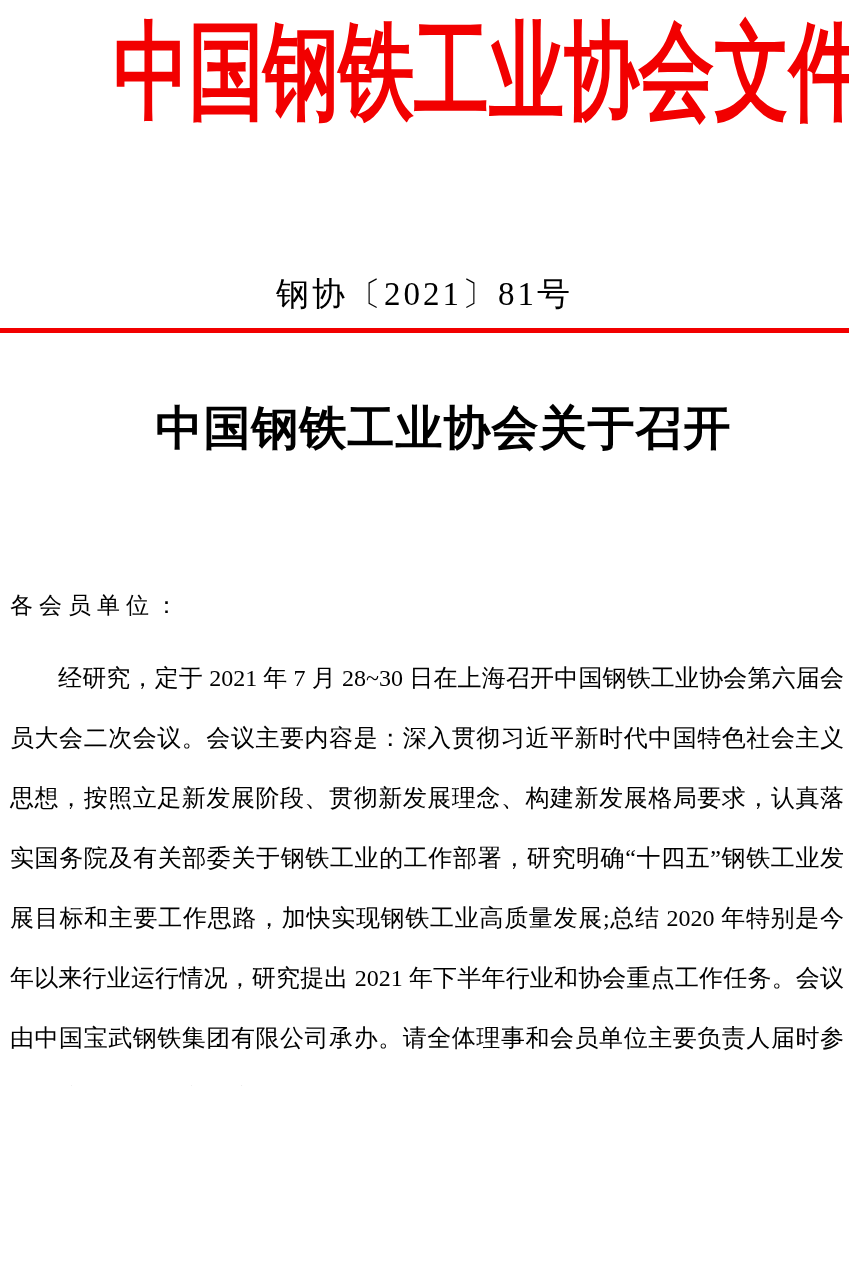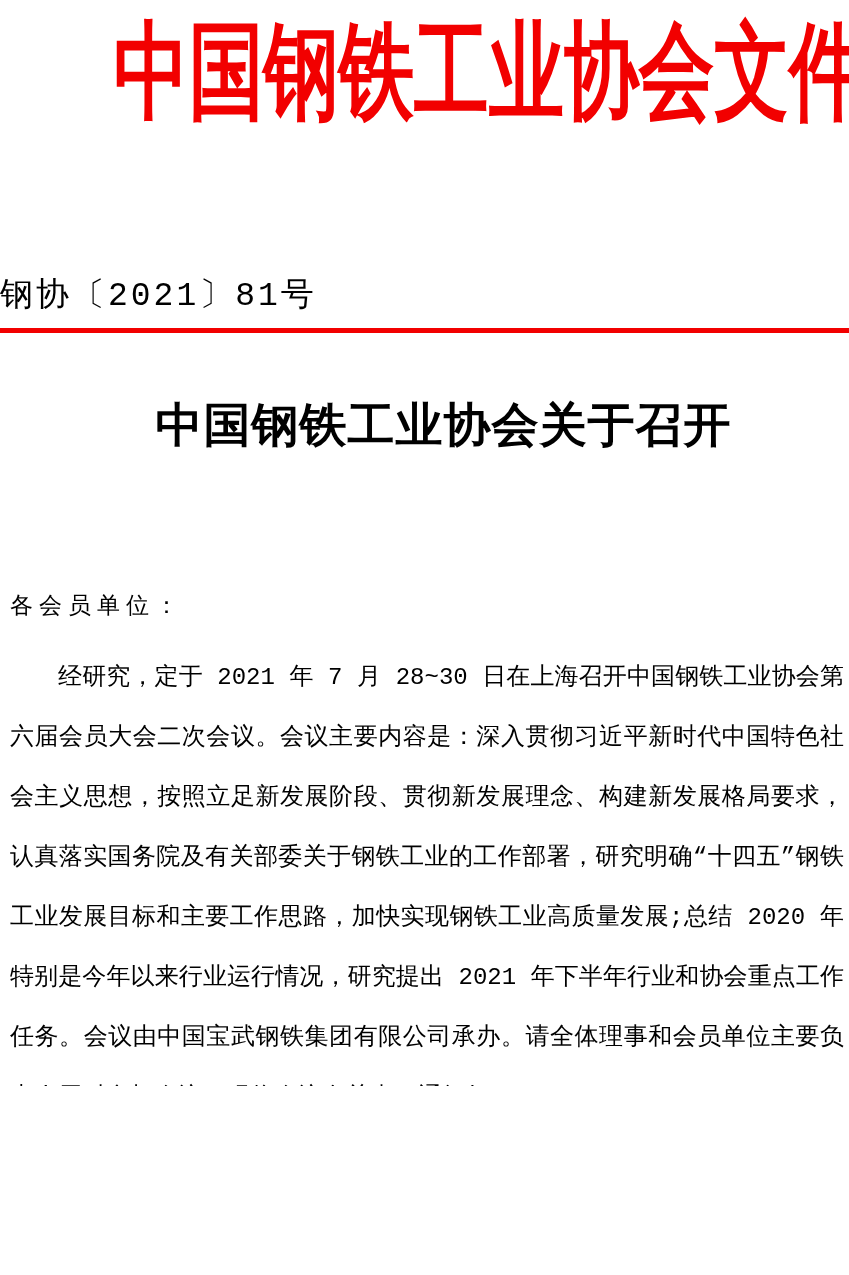--- a/index.html
+++ b/index.html
@@ -6,21 +6,21 @@
     margin: 0;
     padding: 0;
     background: #ffffff;
   }
   .page {
     position: relative;
     width: 849px;
     height: 1086px;
     background: #ffffff;
     overflow: hidden;
-    font-family: Liberation Mono, monospace;
+    font-family: Liberation Serif, serif;
     color: #000000;
   }
   
   .red-head {
     position: absolute;
     top: 2px;
     left: 14px;
     width: 849px;
     text-align: center;
     white-space: nowrap;
@@ -34,21 +34,21 @@
     transform: scale(0.79, 1.12);
     transform-origin: center top;
     white-space: nowrap;
   }
   
   .doc-number {
     position: absolute;
     top: 272px;
     left: 0;
     width: 100%;
-    text-align: left;
+    text-align: center;
     font-size: 33px;
     letter-spacing: 3px;
     color: #000000;
   }
   
   .red-rule {
     position: absolute;
     top: 328px;
     left: 0;
     width: 100%;

